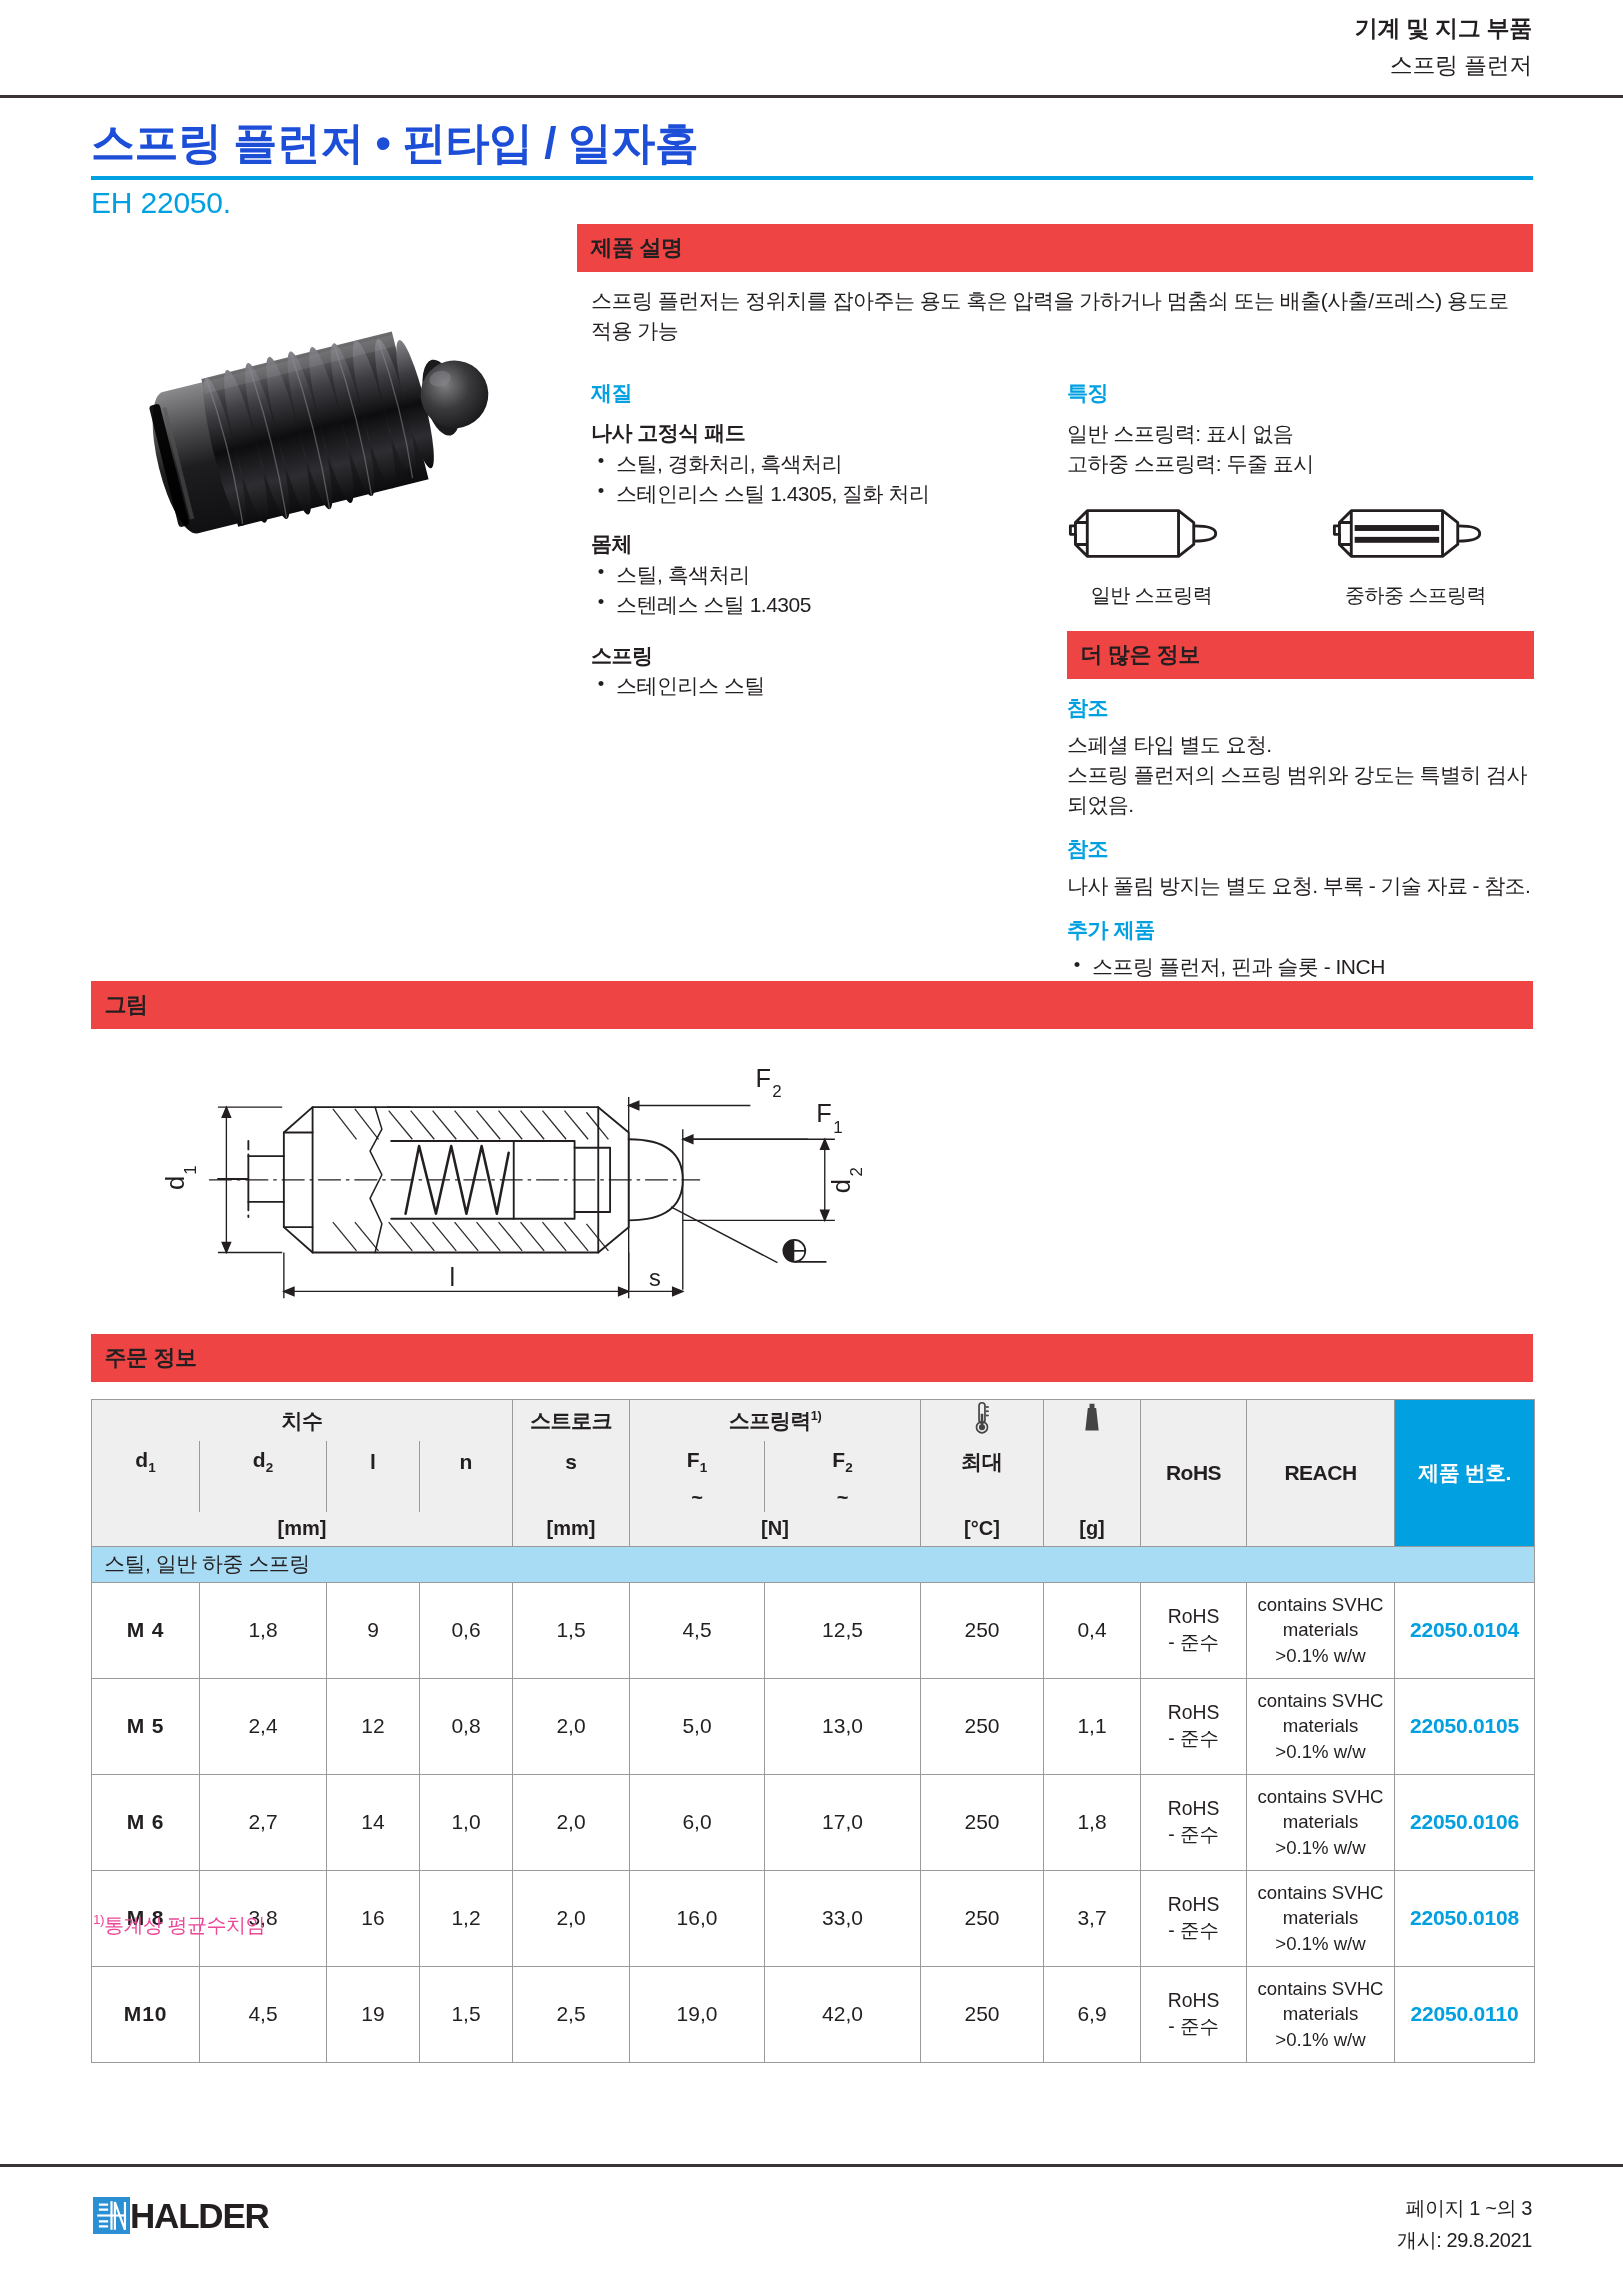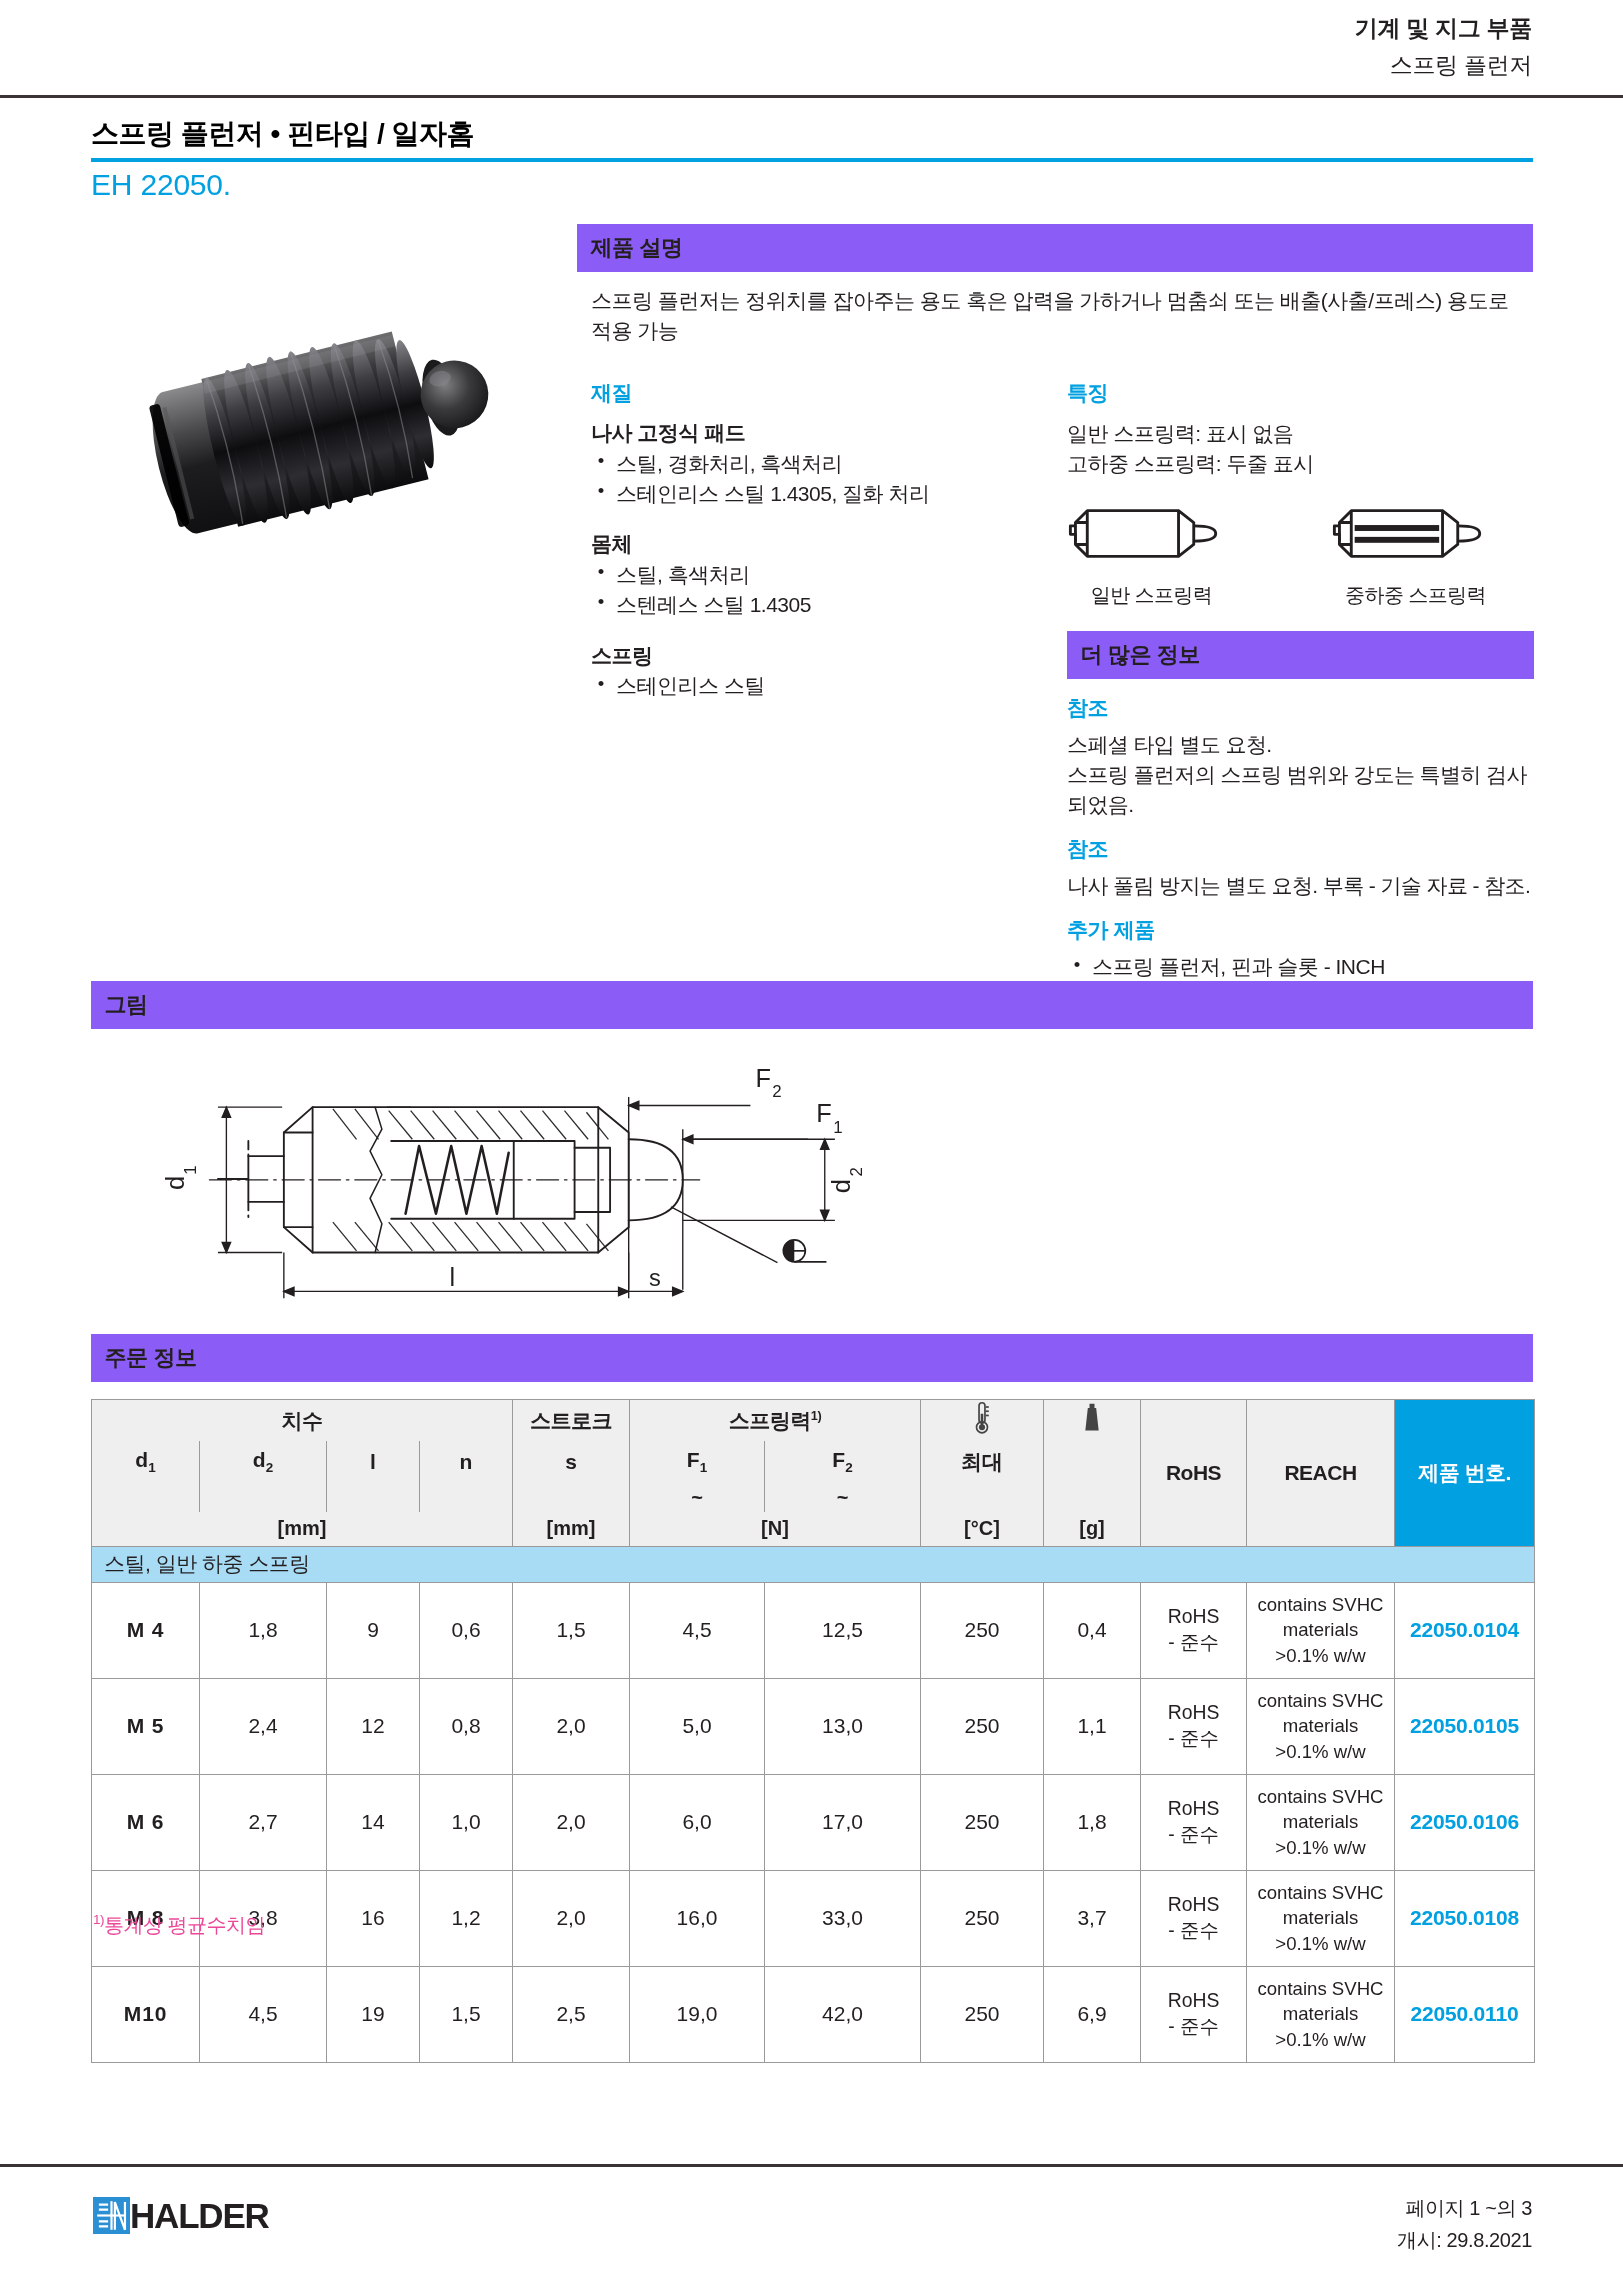--- a/index.html
+++ b/index.html
@@ -23,31 +23,31 @@
   }
   .top-header .line1 { font-size:23px; font-weight:bold; letter-spacing:-0.3px; color:#231f20; }
   .top-header .line2 { font-size:23px; font-weight:400; letter-spacing:-0.3px; color:#231f20; margin-top:6px; }
   .rule-dark {
     position:absolute; left:0; top:95px; width:1623px; height:3.4px; background:#3a3335;
   }
 
   
   .title-block { position:absolute; left:91px; top:118px; width:1442px; }
   .title-main {
-    font-size:28px; font-weight:bold; color:#000000; letter-spacing:-0.5px;
+    font-size:44px; font-weight:bold; color:#1d4ed8; letter-spacing:-0.5px;
     line-height:1.15; white-space:nowrap;
   }
   .title-rule { width:100%; height:4.2px; background:#00A0E1; margin-top:7.6px; }
   .title-sub {
     font-size:30px; font-weight:400; color:#00A0E1; margin-top:6px; letter-spacing:-0.2px;
   }
 
   
   .bar {
-    background:#8b5cf6; height:48px; display:flex; align-items:center;
+    background:#ef4444; height:48px; display:flex; align-items:center;
     padding-left:13.5px; font-size:22px; font-weight:bold; color:#231f20; letter-spacing:-0.4px;
   }
 
   
   .desc-bar { position:absolute; left:577px; top:224px; width:956px; }
   .desc-text {
     position:absolute; left:591px; top:286px; width:938px;
     font-size:21px; line-height:1.42; color:#231f20; letter-spacing:-0.5px;
   }
 

